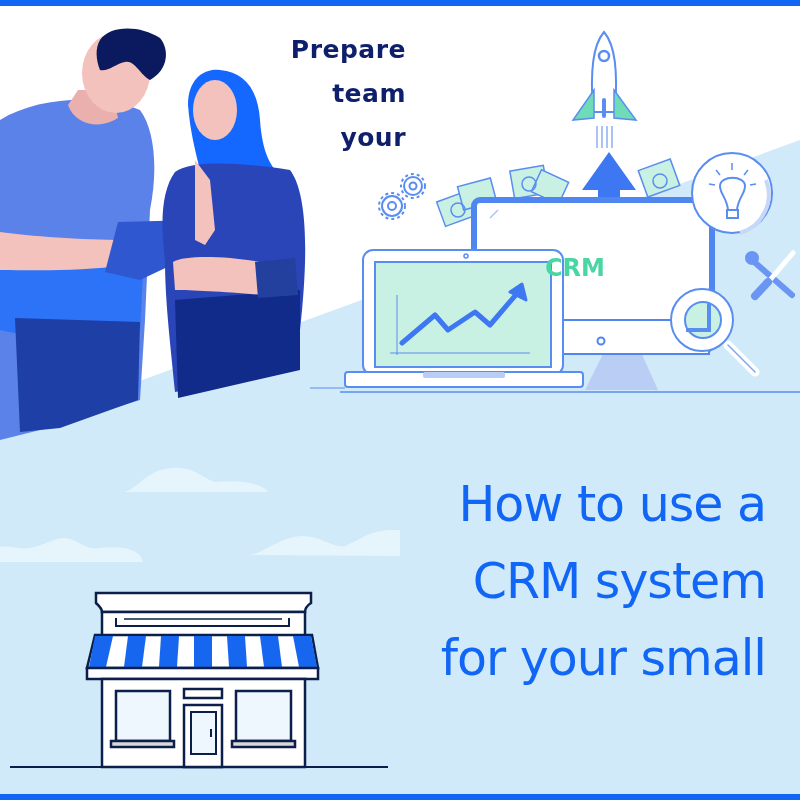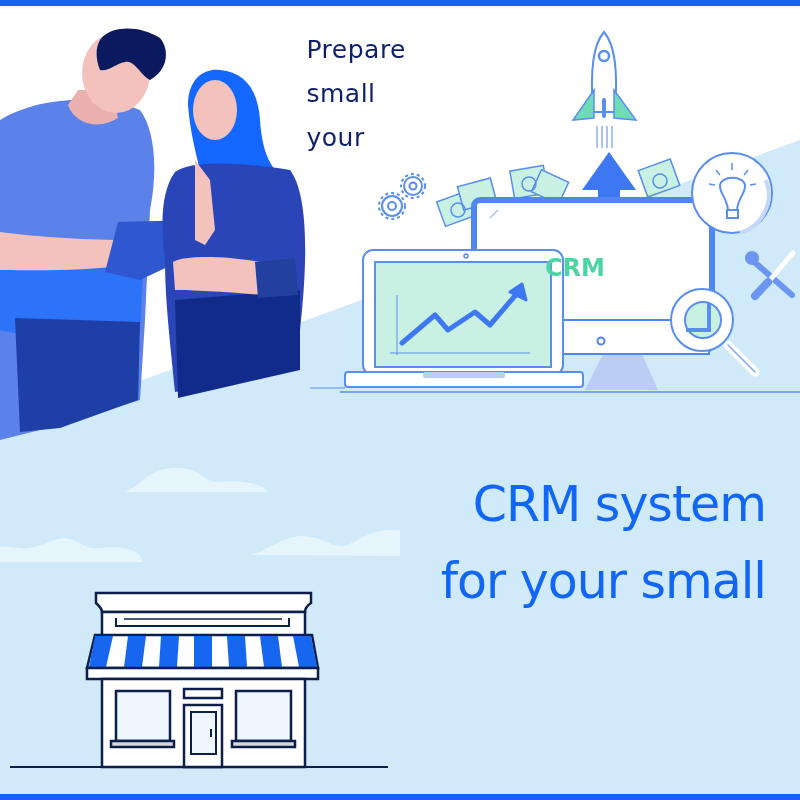--- a/index.html
+++ b/index.html
@@ -1,20 +1,20 @@
 <!DOCTYPE html>
 <html><head>
 <meta charset="utf-8">
 <style>
   html, body { margin: 0; padding: 0; }
   body { width: 800px; height: 800px; overflow: hidden; background: #ffffff; position: relative; font-family: "DejaVu Sans", sans-serif; }
   .canvas { position: absolute; left: 0; top: 0; width: 800px; height: 800px; }
   .bar-top { position: absolute; left: 0; top: 0; width: 800px; height: 6px; }
   .bar-bottom { position: absolute; left: 0; bottom: 0; width: 800px; height: 6px; }
-  .tagline { position: absolute; right: 394px; top: 28px; font-family: "DejaVu Sans", sans-serif; font-weight: normal; font-size: 25px; line-height: 44px; letter-spacing: 0.5px; }
+  .tagline { position: absolute; right: 394px; top: 28px; text-align: right; font-family: "DejaVu Sans", sans-serif; font-weight: bold; font-size: 25px; line-height: 44px; letter-spacing: 0.5px; }
   .headline { position: absolute; right: 34px; top: 466px; text-align: right; font-family: "DejaVu Sans", sans-serif; font-weight: normal; font-size: 49px; line-height: 77px; letter-spacing: -1px; }
   .crm-label { position: absolute; left: 545px; top: 254px; font-family: "DejaVu Sans", sans-serif; font-weight: bold; font-size: 24px; }
 </style>
 </head>
 <body>
 
 <div class="canvas">
 
   <svg class="canvas" width="800" height="800" viewBox="0 0 800 800" xmlns="http://www.w3.org/2000/svg">
 
@@ -165,24 +165,25 @@
       <line x1="211" y1="729" x2="211" y2="737" stroke-width="2"></line>
       <line x1="10" y1="767" x2="388" y2="767" stroke-width="2"></line>
     </g>
   </svg>
 
   <div class="bar-top" style="background:#1166f5"></div>
   <div class="bar-bottom" style="background:#1166f5"></div>
 
   <div class="tagline" style="color:#0e1f6b">
     <div>Prepare</div>
-    <div>small</div>
+    <div>team</div>
     <div>your</div>
   </div>
 
   <div class="crm-label" style="color:#4ad6a2">CRM</div>
 
   <div class="headline" style="color:#1166f5">
+    <div>How to use a</div>
     <div>CRM system</div>
     <div>for your small</div>
   </div>
 
 </div>
 
 </body></html>

